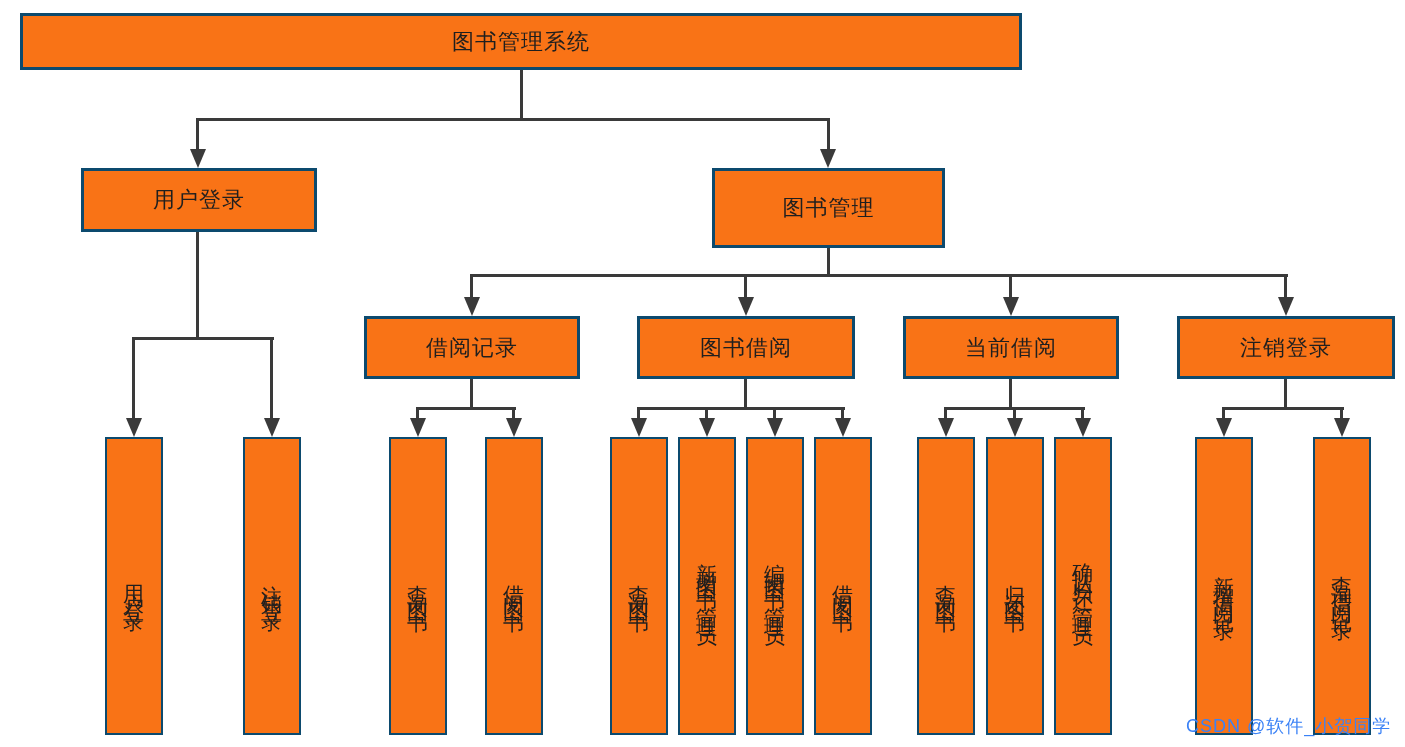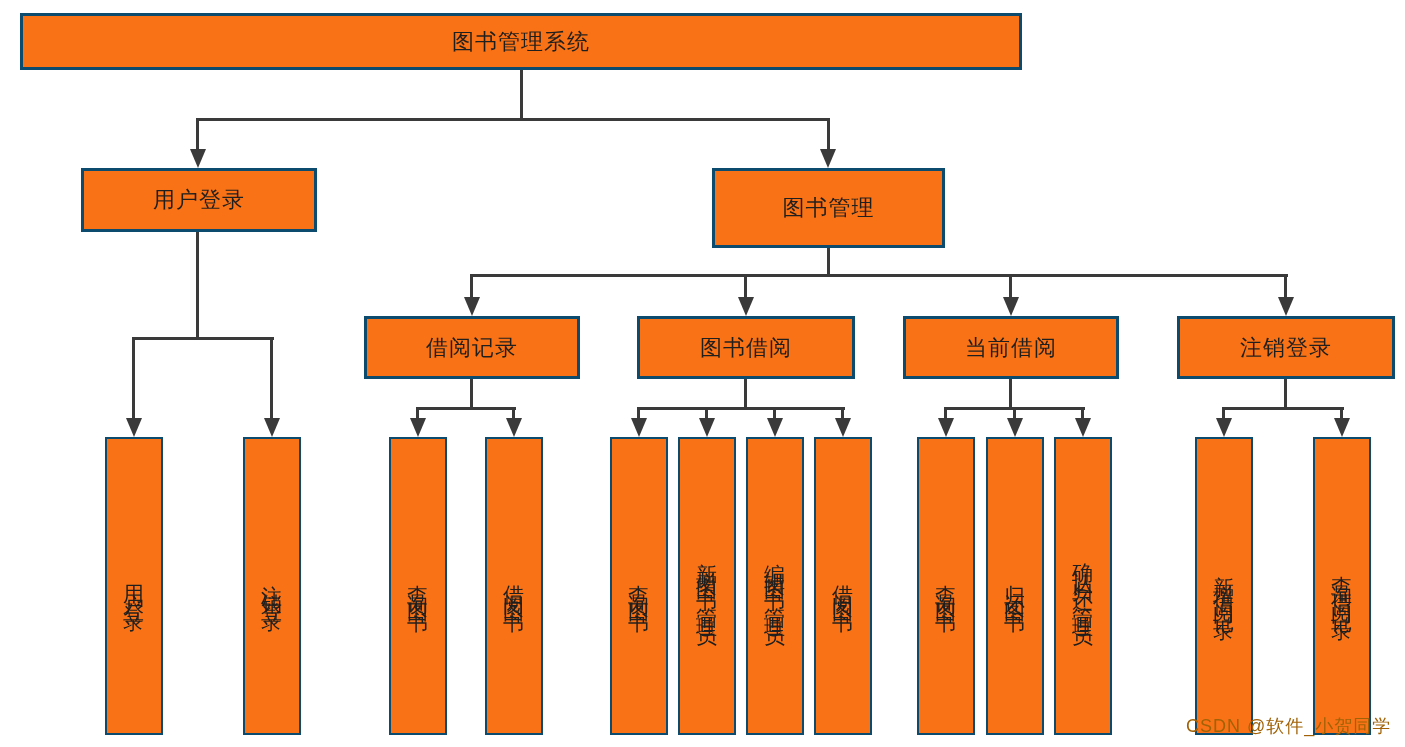--- a/index.html
+++ b/index.html
@@ -22,21 +22,21 @@
   .hline,.vline{position:absolute;background:#3a3a3a;z-index:1;}
   .hline{height:3px;}
   .vline{width:3px;}
   .arrow{
     position:absolute;width:0;height:0;z-index:1;
     border-left:8px solid transparent;border-right:8px solid transparent;
     border-top:19px solid #3a3a3a;
   }
   .watermark{
     position:absolute;top:714px;left:1186px;z-index:3;
-    font-size:18px;color:#a16207;letter-spacing:1px;white-space:nowrap;
+    font-size:18px;color:#3b82f6;letter-spacing:1px;white-space:nowrap;
   }
 </style>
 </head>
 <body>
 
 <div id="canvas">
 
   <div class="node" style="left:20px;top:13px;width:1002px;height:57px;">图书管理系统</div>
 
   <div class="node" style="left:81px;top:168px;width:236px;height:64px;">用户登录</div>

